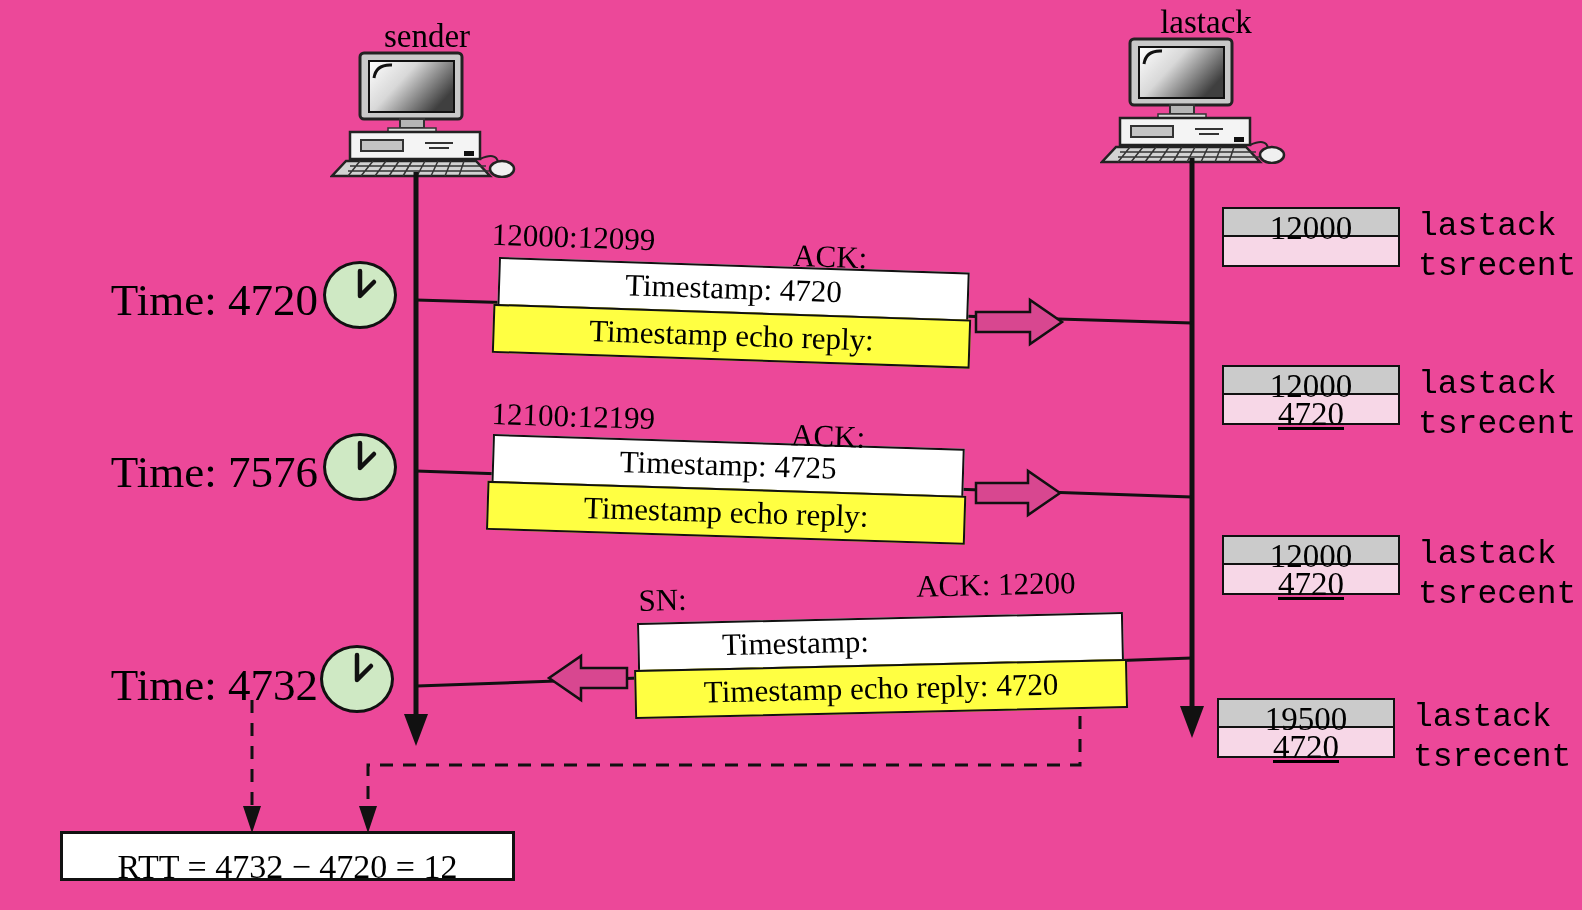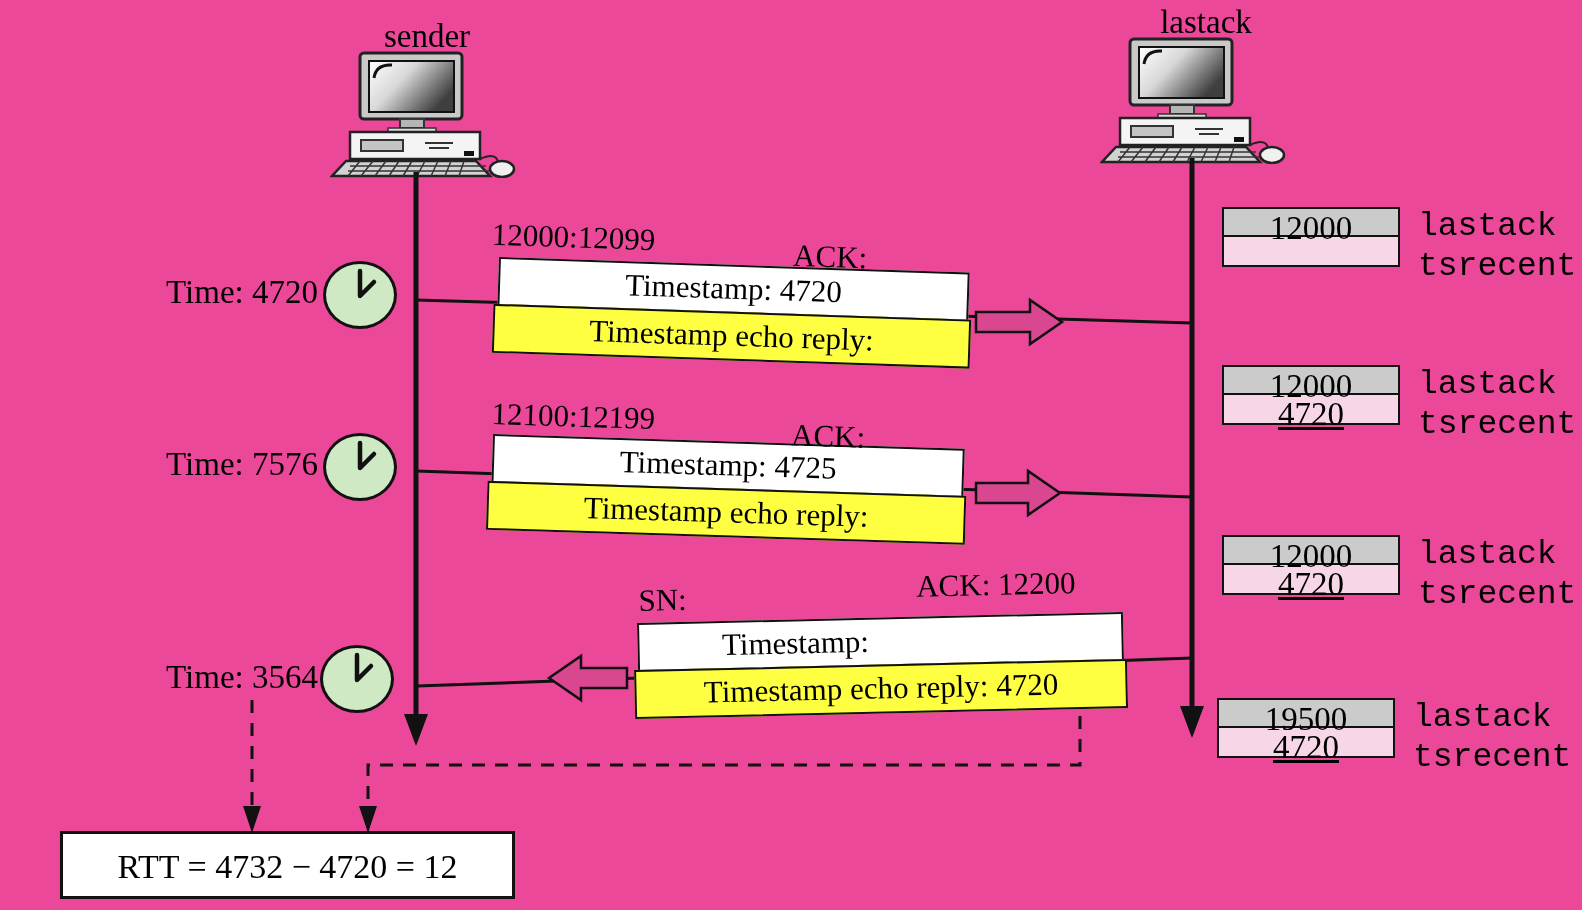--- a/index.html
+++ b/index.html
@@ -3,21 +3,21 @@
 <meta charset="utf-8">
 <style>
   html,body{margin:0;padding:0;background:#fff;}
   #canvas{
     position:relative;width:1582px;height:910px;background:#ec4899;overflow:hidden;
     font-family:"Liberation Serif","DejaVu Serif",serif;color:#000;
   }
   #wires{position:absolute;left:0;top:0;z-index:1;}
   .overlay{position:absolute;z-index:2;}
   .host-label{position:absolute;z-index:2;font-size:33px;white-space:nowrap;}
-  .time-label{position:absolute;z-index:2;font-size:33px;width:218px;text-align:right;white-space:nowrap;}
+  .time-label{position:absolute;z-index:2;font-size:45px;width:218px;text-align:right;white-space:nowrap;}
   .clock{
     position:absolute;z-index:2;width:74px;height:68px;border:3.5px solid #111;border-radius:50%;
     background:var(--clock-green);box-sizing:border-box;
   }
   .packet{position:absolute;z-index:2;transform-origin:0 0;}
   .packet .row{
     box-sizing:border-box;border:2.5px solid #111;height:49px;line-height:44px;
     font-size:31px;text-align:center;background:#fff;white-space:nowrap;
   }
   .packet .row.echo{background:var(--packet-yellow);margin-top:-2.5px;margin-left:-4px;margin-right:-3px;}
@@ -25,21 +25,21 @@
   .register{position:absolute;z-index:2;display:flex;align-items:flex-start;}
   .regbox{width:178px;border:2.5px solid #111;box-sizing:border-box;}
   .regcell{
     height:28px;line-height:38px;text-align:center;font-size:33px;box-sizing:border-box;
   }
   .regcell.lastack{background:var(--register-gray);border-bottom:2.5px solid #111;}
   .regcell.tsrecent{background:var(--register-pink);text-decoration:underline;}
   .reglabels{margin-left:18px;font-family:Liberation Mono, monospace;}
   .reglabels div{height:40px;line-height:40px;font-size:33px;white-space:nowrap;}
   .rtt-box{
-    position:absolute;z-index:2;left:60px;top:831px;width:455px;height:68px;
+    position:absolute;z-index:2;left:60px;top:831px;width:455px;height:50px;
     border:3px solid #111;box-sizing:border-box;background:#fff;
     font-size:34px;text-align:center;line-height:65px;white-space:nowrap;
   }
   .parrow{fill:var(--arrow-pink);stroke:#111;stroke-width:2.5;}
   .busline{stroke:#111;stroke-width:3;fill:none;}
   .timeline{stroke:#111;stroke-width:5;fill:none;}
   .dashline{stroke:#111;stroke-width:3;fill:none;stroke-dasharray:13 10;}
   .arrowhead{fill:#111;stroke:none;}
 </style>
 </head>
@@ -105,21 +105,21 @@
     <polygon class="parrow" points="976,312 1030,312 1030,300 1062,322 1030,344 1030,332 976,332"></polygon>
     <polygon class="parrow" points="976,483 1028,483 1028,471 1060,493 1028,515 1028,503 976,503"></polygon>
     <polygon class="parrow" points="627,668 581,668 581,656 549,678 581,700 581,688 627,688"></polygon>
   </svg>
 
   <div class="host-label" style="left:336px;top:18px;width:182px;text-align:center;">sender</div>
   <div class="host-label" style="left:1108px;top:4px;width:196px;text-align:center;">lastack</div>
 
   <div class="time-label" style="left:100px;top:274px;">Time: 4720</div>
   <div class="time-label" style="left:100px;top:446px;">Time: 7576</div>
-  <div class="time-label" style="left:100px;top:659px;">Time: 3564</div>
+  <div class="time-label" style="left:100px;top:659px;">Time: 4732</div>
 
   <div class="clock" style="left:323px;top:261px;">
     <svg width="67" height="61" viewBox="0 0 67 61">
         <polyline points="34,7 34,32 48,18" fill="none" stroke="#111" stroke-width="4.5" stroke-linecap="round" stroke-linejoin="round"></polyline>
       </svg>
   </div>
   <div class="clock" style="left:323px;top:433px;">
     <svg width="67" height="61" viewBox="0 0 67 61">
         <polyline points="34,7 34,32 48,18" fill="none" stroke="#111" stroke-width="4.5" stroke-linecap="round" stroke-linejoin="round"></polyline>
       </svg>

